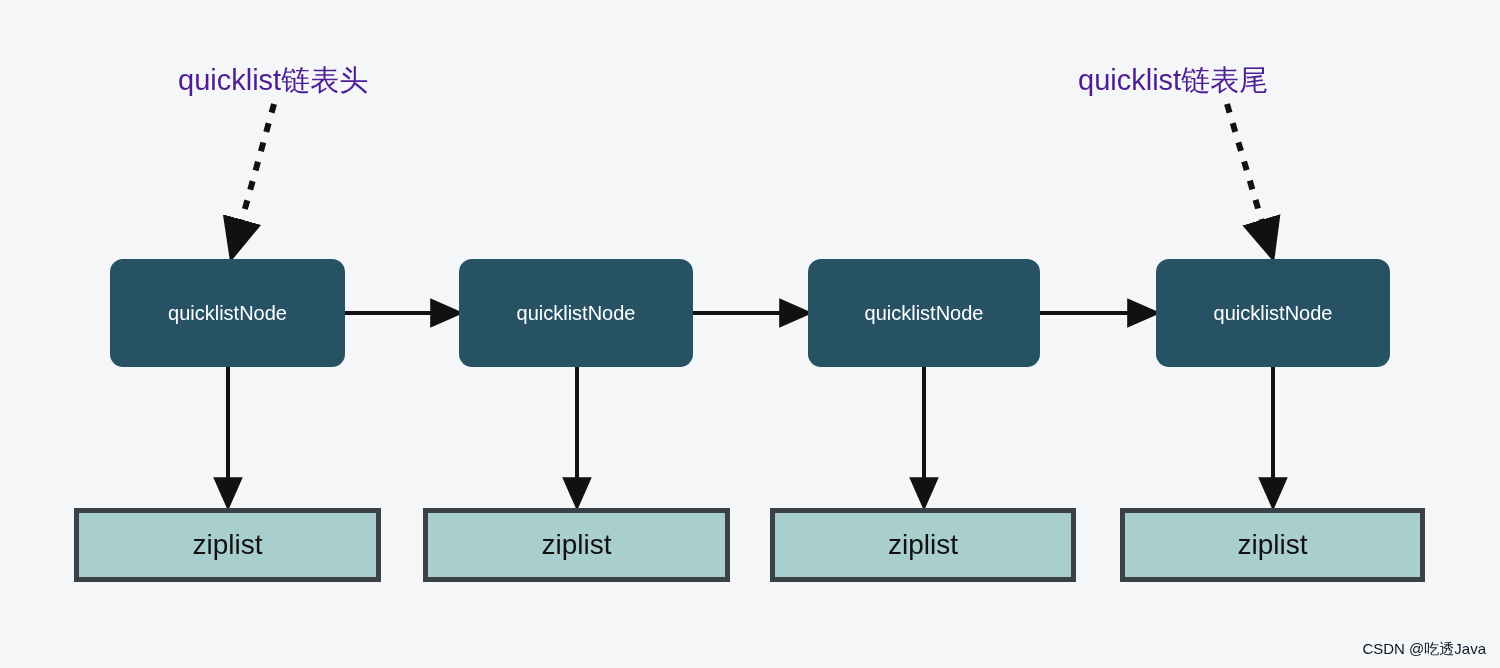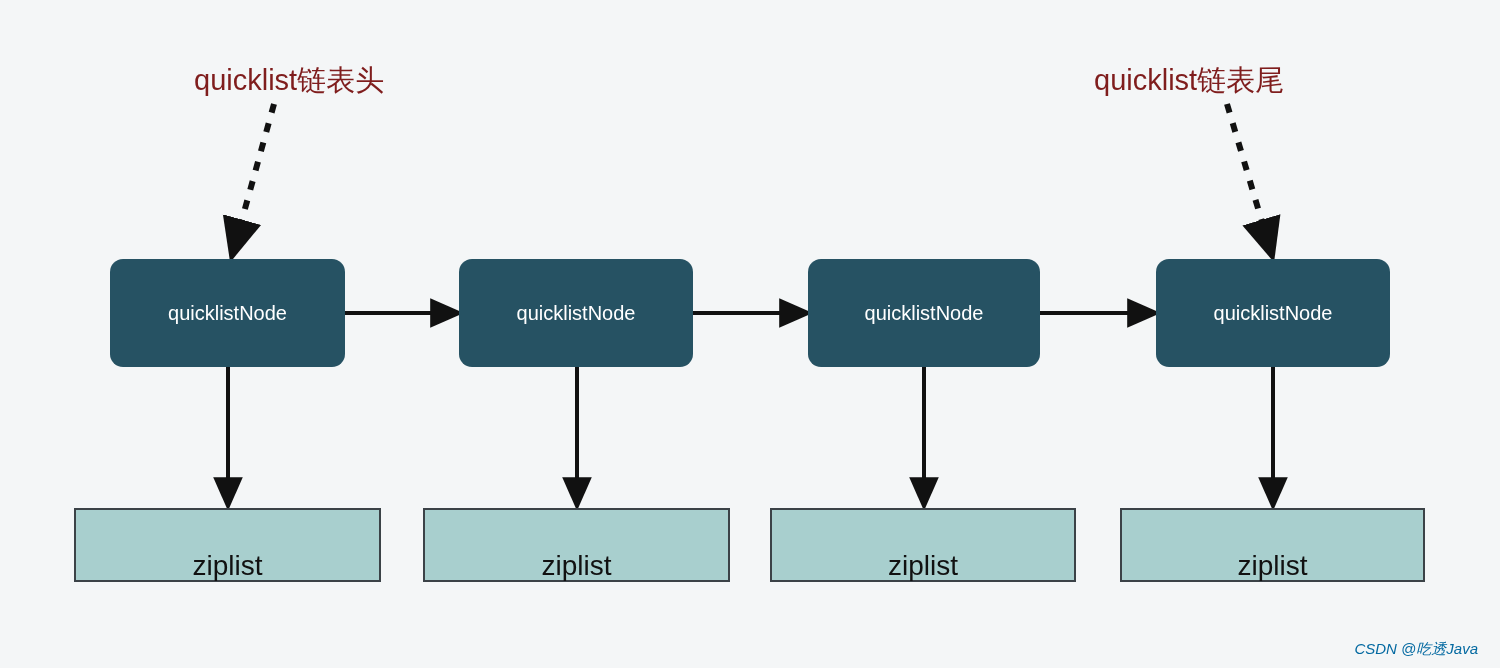--- a/index.html
+++ b/index.html
@@ -21,24 +21,23 @@
     top: 0;
     width: 1500px;
     height: 668px;
     pointer-events: none;
   }
 
   .annotation-label {
     position: absolute;
     font-size: 29px;
     line-height: 1;
-    color: #7f1d1d;
+    color: #4c1d95;
     white-space: nowrap;
     letter-spacing: 0px;
-    margin-left: 16px;
   }
 
   .node-box {
     position: absolute;
     background: #265263;
     border-radius: 13px;
     display: flex;
     align-items: center;
     justify-content: center;
     box-sizing: border-box;
@@ -46,41 +45,40 @@
   .node-label {
     font-size: 20px;
     color: #ffffff;
     line-height: 1;
     white-space: nowrap;
   }
 
   .ziplist-box {
     position: absolute;
     background: #a8cfce;
-    border: 2px solid #7f1d1d;
+    border: 5px solid #7f1d1d;
     display: flex;
-    align-items: flex-end;
+    align-items: center;
     justify-content: center;
     box-sizing: border-box;
   }
   .ziplist-label {
     font-size: 28px;
     color: #111111;
     line-height: 1;
     white-space: nowrap;
   }
 
   .watermark {
     position: absolute;
-    right: 22px;
+    right: 14px;
     bottom: 9px;
     font-size: 15px;
-    color: #0369a1;
+    color: #0f172a;
     white-space: nowrap;
-    font-style: italic;
   }
 </style>
 </head>
 <body>
 
 <div id="canvas">
 
   <svg id="svg-layer" viewBox="0 0 1500 668" xmlns="http://www.w3.org/2000/svg">
     <defs>
       <marker id="arrowhead-solid" markerWidth="9" markerHeight="9" refX="7.2" refY="4" orient="auto" markerUnits="strokeWidth">

